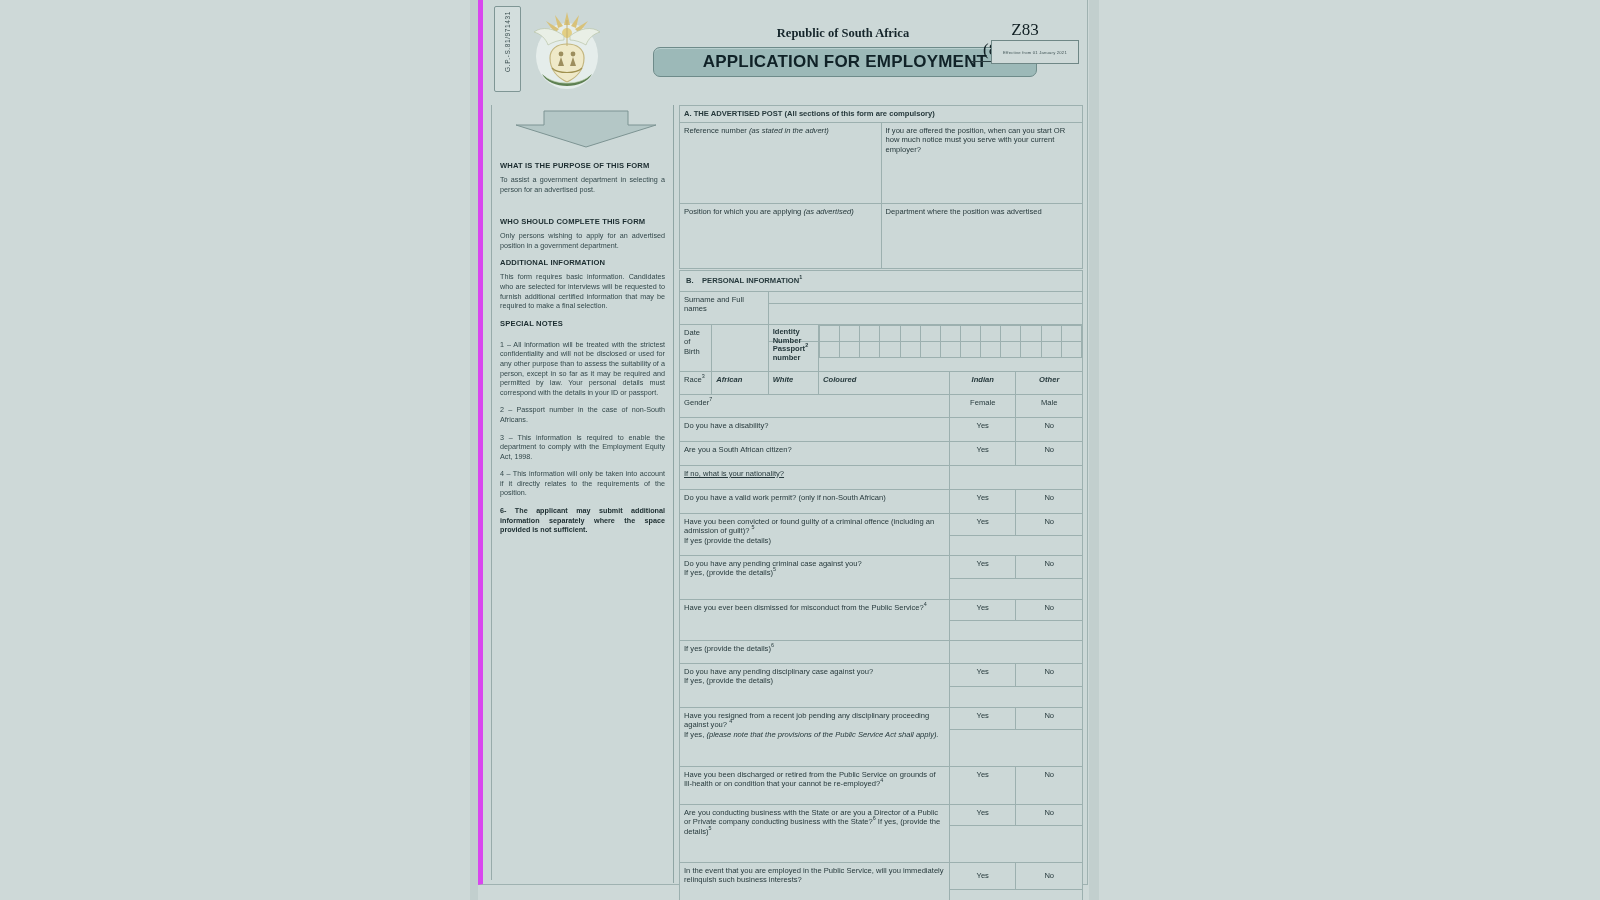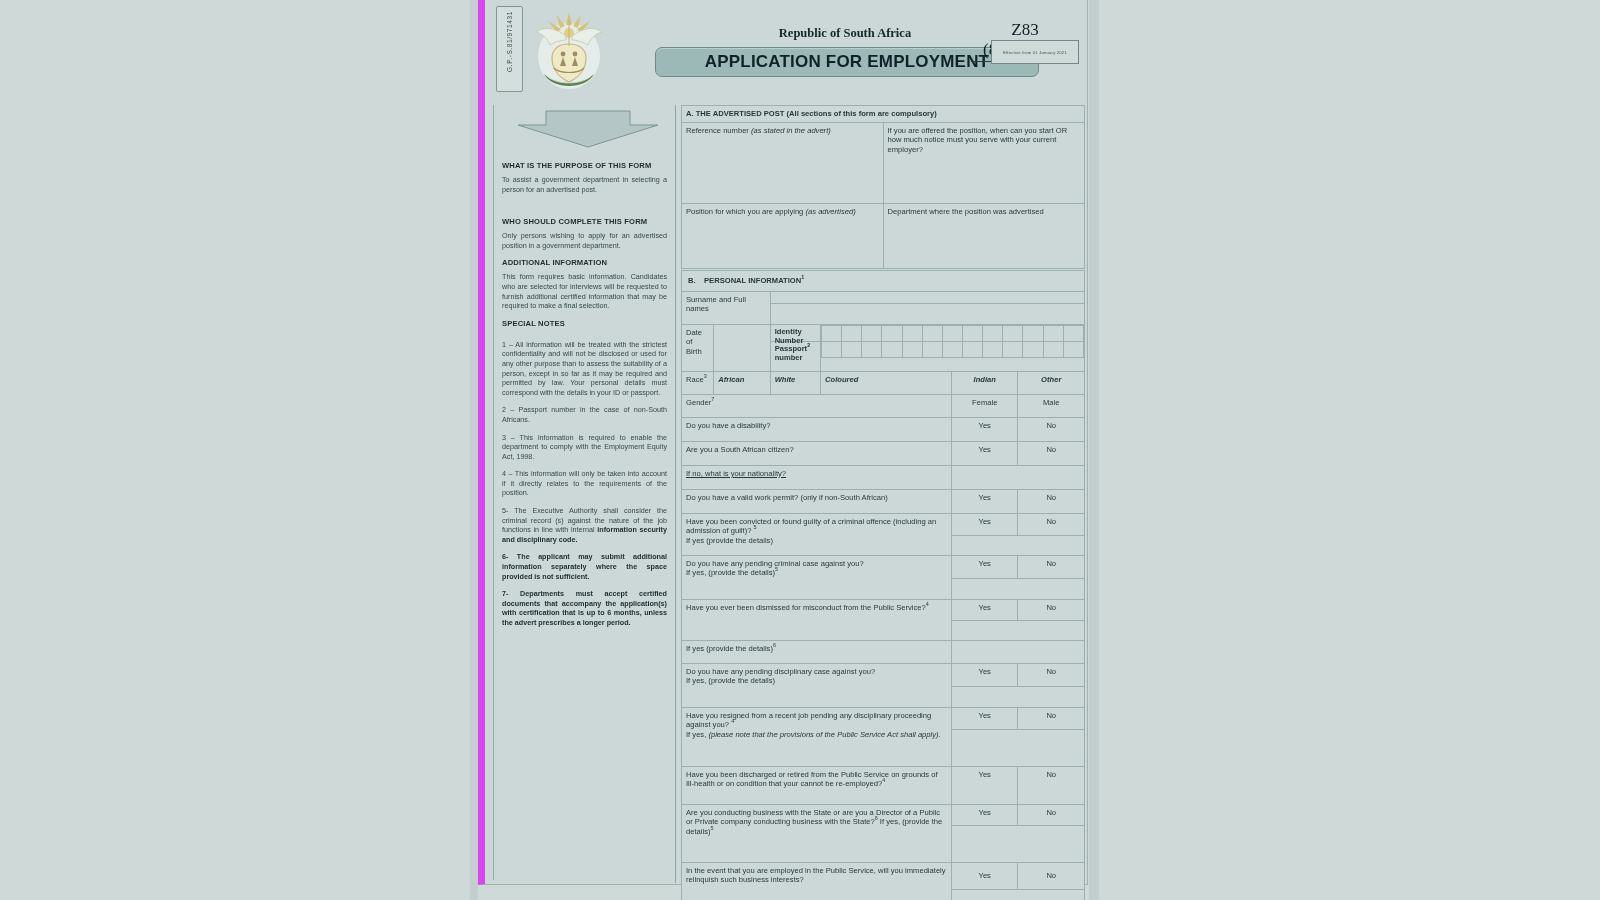--- a/index.html
+++ b/index.html
@@ -6,21 +6,21 @@
   body{
     width:1600px;height:900px;overflow:hidden;
     background:#ced9d8;
     font-family:"Liberation Sans", sans-serif;
     color:#1d2b2e;
   }
   
   #page{
     position:absolute;left:478px;top:0;width:610px;height:885px;
     background:#ccd8d7;
-    border-left:7px solid #d946ef;
+    border-left:5px solid #d946ef;
     border-right:1px solid #9fb2b1;
     border-bottom:1px solid #9fb2b1;
     box-sizing:border-box;
   }
   .shadow-l{position:absolute;left:470px;top:0;width:8px;height:900px;background:#c2cfce;}
   .shadow-r{position:absolute;left:1089px;top:0;width:10px;height:900px;background:#c2cfce;}
 
   
   #header{position:relative;height:100px;}
   #gps-box{
@@ -169,23 +169,21 @@
 
       <div class="side-h">ADDITIONAL INFORMATION</div>
       <div class="side-p">This form requires basic information. Candidates who are selected for interviews will be requested to furnish additional certified information that may be required to make a final selection.</div>
 
       <div class="side-h">SPECIAL NOTES</div>
       <div class="side-gap"></div>
       <div class="side-p">1 – All information will be treated with the strictest confidentiality and will not be disclosed or used for any other purpose than to assess the suitability of a person, except in so far as it may be required and permitted by law. Your personal details must correspond with the details in your ID or passport.</div>
       <div class="side-p">2 – Passport number in the case of non-South Africans.</div>
       <div class="side-p">3 – This information is required to enable the department to comply with the Employment Equity Act, 1998.</div>
       <div class="side-p">4 – This information will only be taken into account if it directly relates to the requirements of the position.</div>
-      <div class="side-p"><span>5- The Executive Authority shall consider the criminal record (s) against the nature of the job functions in line with internal </span><b>information security and disciplinary code.</b></div>
       <div class="side-p"><b>6- The applicant may submit additional information separately where the space provided is not sufficient.</b></div>
-      <div class="side-p"><b>7- Departments must accept certified documents that accompany the application(s) with certification that is up to 6 months, unless the advert prescribes a longer period.</b></div>
     </div>
 
     <div id="main">
       <div id="main-frame"></div>
 
       <table class="tbl" id="secA">
         <tbody>
             <tr>
           <td colspan="2" class="sec-head">A. THE ADVERTISED POST (All sections of this form are compulsory)</td>
         </tr>

